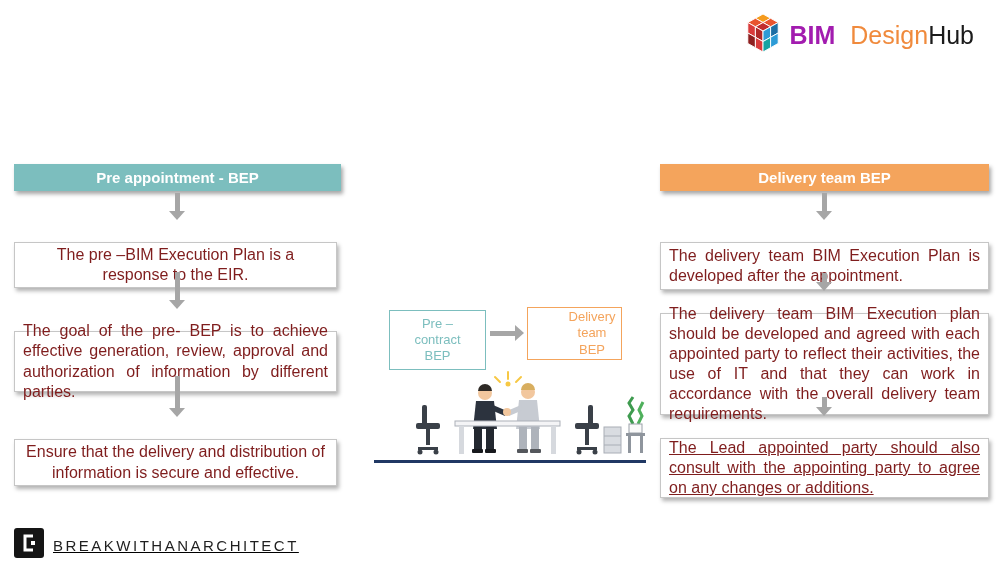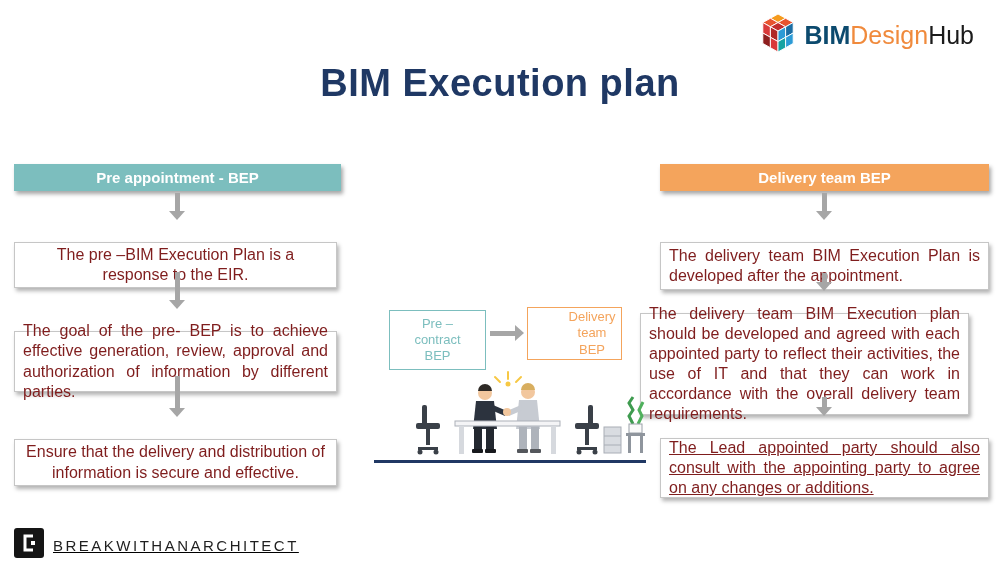--- a/index.html
+++ b/index.html
@@ -11,22 +11,22 @@
   
   .title {
     position:absolute; top:62px; left:0; width:100%;
     text-align:center; font-size:38px; font-weight:bold;
     color:var(--title-navy,#1F3864); letter-spacing:0.5px;
   }
 
   
   .brand-logo { position:absolute; top:12px; right:26px; display:flex; align-items:center; gap:7px; }
   .brand-logo .word { font-size:25px; color:#1b1b1b; white-space:nowrap; }
-  .brand-logo .word .bim { font-weight:bold; color:#0c4a6e; }
-  .brand-logo .word .design { color:var(--logo-orange,#F08A3C); }
+  .brand-logo .word .bim { font-weight:bold; color:#a21caf; }
+  .brand-logo .word .design { color:var(--logo-orange,#F08A3C);margin-left:15px; }
   .brand-logo .word .hub { color:#1b1b1b; }
 
   
   .flow-header {
     position:absolute; height:27px; display:flex; align-items:center; justify-content:center;
     color:#ffffff; font-weight:bold; font-size:15px;
     box-shadow:2px 3px 4px rgba(0,0,0,0.35);
   }
   .flow-header.teal   { background:var(--teal,#7CBEBE);   left:14px;  top:164px; width:327px; }
   .flow-header.orange { background:var(--orange,#F4A45C); left:660px; top:164px; width:329px; }
@@ -39,21 +39,21 @@
     display:flex; align-items:center; box-sizing:border-box; padding:4px 8px;margin-top:20px;
   }
   .box span { display:block; width:100%; }
   .box.center span  { text-align:center; }
   .box.justify span { text-align:justify; }
 
   .lbox1 { left:14px;  top:222px; width:323px; height:46px; }
   .lbox2 { left:14px;  top:311px; width:323px; height:61px; }
   .lbox3 { left:14px;  top:419px; width:323px; height:47px; }
   .rbox1 { left:660px; top:222px; width:329px; height:48px; }
-  .rbox2 { left:640px; top:293px; width:329px; height:102px; }
+  .rbox2 { left:660px; top:293px; width:329px; height:102px; }
   .rbox3 { left:660px; top:418px; width:329px; height:60px;text-decoration:underline; }
 
   
   .v-arrow { position:absolute; width:16px; display:flex; flex-direction:column; align-items:center; }
   .v-arrow .stem { width:5px; flex:1; background:var(--arrow-gray,#A6A6A6); }
   .v-arrow .head { width:0; height:0; border-left:8px solid transparent; border-right:8px solid transparent;
                    border-top:9px solid var(--arrow-gray,#A6A6A6); }
   .la1 { left:169px; top:193px; height:27px; }
   .la2 { left:169px; top:272px; height:37px; }
   .la3 { left:169px; top:376px; height:41px; }
@@ -105,21 +105,20 @@
           <polygon points="20,20 28,15.5 28,26.5 20,31" fill="#2C9BD6"></polygon>
           <polygon points="28,15.5 36,11 36,22 28,26.5" fill="#1C6EA4"></polygon>
           <polygon points="20,31 28,26.5 28,37.5 20,42" fill="#16A3A3"></polygon>
           <polygon points="28,26.5 36,22 36,33 28,37.5" fill="#2C9BD6"></polygon>
         </g>
       </svg>
     </span>
     <span class="word"><span class="bim">BIM</span><span class="design">Design</span><span class="hub">Hub</span></span>
   </div>
 
-  <div class="title">BIM Execution plan</div>
 
   <div class="flow-header teal">Pre appointment - BEP</div>
   <div class="v-arrow la1">
       <div class="stem"></div>
       <div class="head"></div>
     </div>
   <div class="box center lbox1">
       <span>The pre –BIM Execution Plan is a response to the EIR.</span>
     </div>
   <div class="v-arrow la2">

